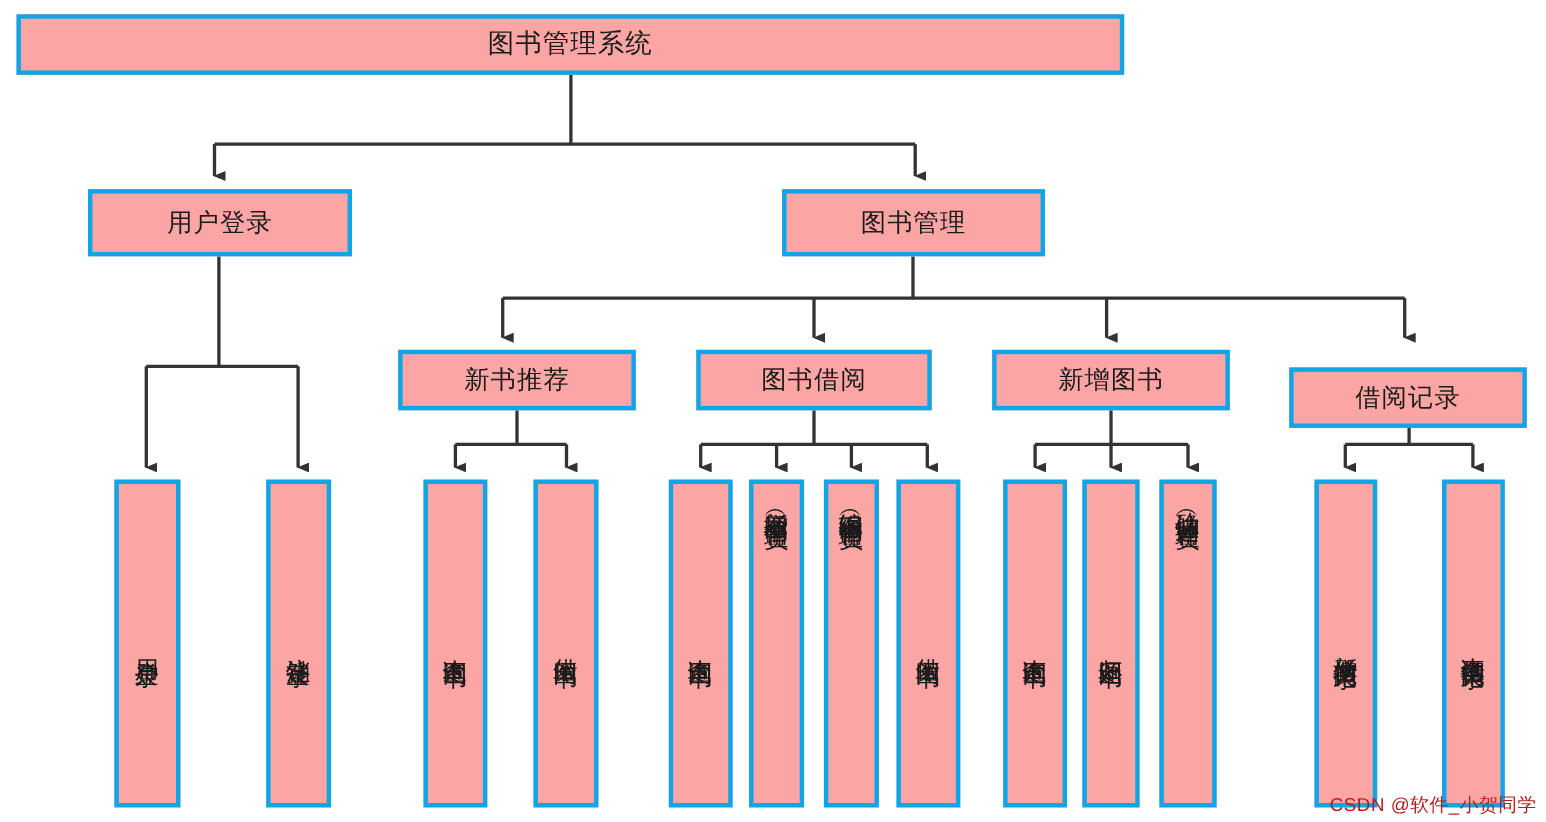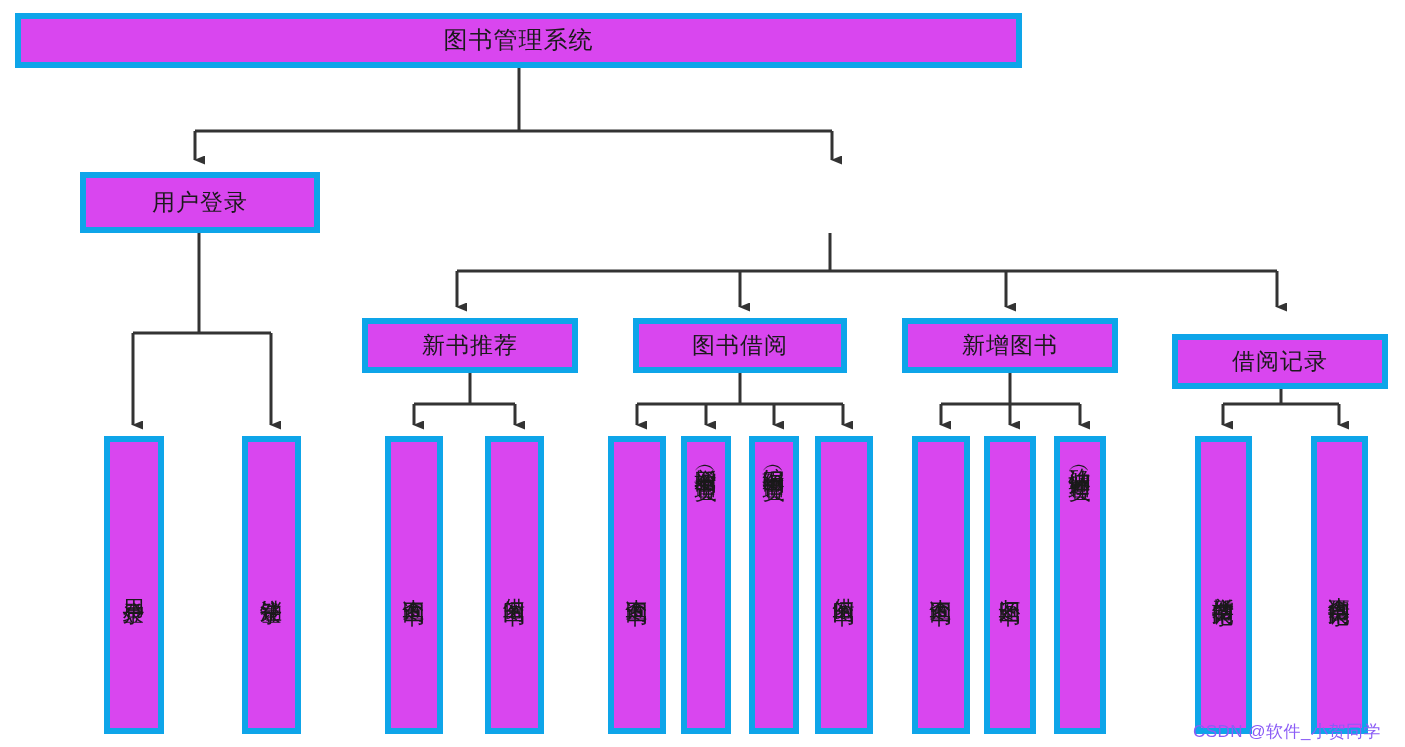--- a/index.html
+++ b/index.html
@@ -22,22 +22,22 @@
     position: absolute;
     left: 0;
     top: 0;
     width: 1405px;
     height: 747px;
     pointer-events: none;
   }
   .node {
     position: absolute;
     box-sizing: border-box;
-    background: #d946ef;
-    border: 6px solid #0ea5e9;
+    background: #fca5a5;
+    border: 4px solid #0ea5e9;
     display: flex;
     align-items: center;
     justify-content: center;
     color: #1a1a1a;
   }
   .node.horizontal {
     font-size: 23px;
     letter-spacing: 1px;
     line-height: 1.2;
     text-align: center;
@@ -58,24 +58,24 @@
   }
   .node.vertical.centered {
     align-items: center;
     padding-top: 0;
   }
   .node.title-node {
     font-size: 24px;
   }
   #watermark {
     position: absolute;
-    right: 24px;
+    right: 8px;
     bottom: 4px;
     font-size: 17px;
-    color: #8b5cf6;
+    color: #b91c1c;
     letter-spacing: 0.5px;
     white-space: nowrap;
     user-select: none;
   }
 </style>
 </head>
 <body>
 
 <div id="diagram-root">
 
@@ -130,20 +130,23 @@
   </svg>
 
   <div class="node horizontal title-node" style="left:15px; top:13px; width:1007px; height:55px;">
     <span>图书管理系统</span>
   </div>
 
   <div class="node horizontal" style="left:80px; top:172px; width:240px; height:61px;">
     <span>用户登录</span>
   </div>
 
+  <div class="node horizontal" style="left:711px; top:172px; width:239px; height:61px;">
+    <span>图书管理</span>
+  </div>
 
   <div class="node horizontal" style="left:362px; top:318px; width:216px; height:55px;">
     <span>新书推荐</span>
   </div>
 
   <div class="node horizontal" style="left:633px; top:318px; width:214px; height:55px;">
     <span>图书借阅</span>
   </div>
 
   <div class="node horizontal" style="left:902px; top:318px; width:216px; height:55px;">

